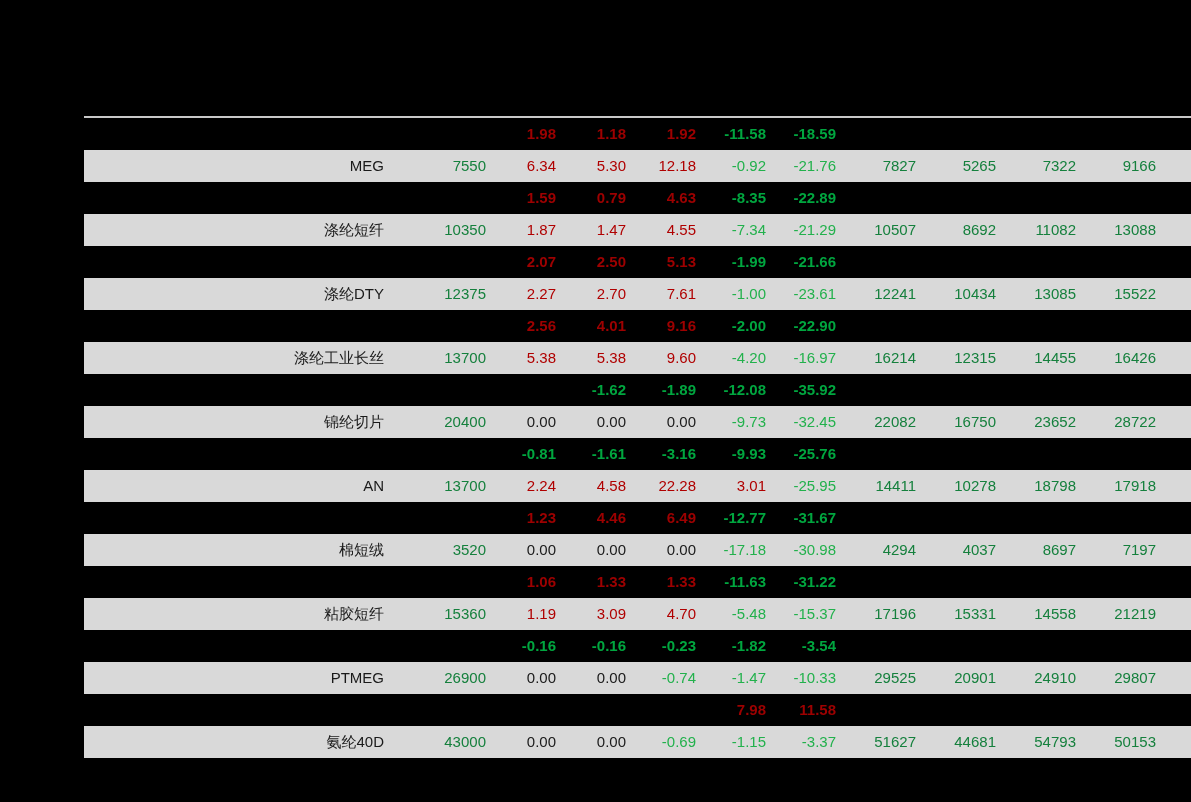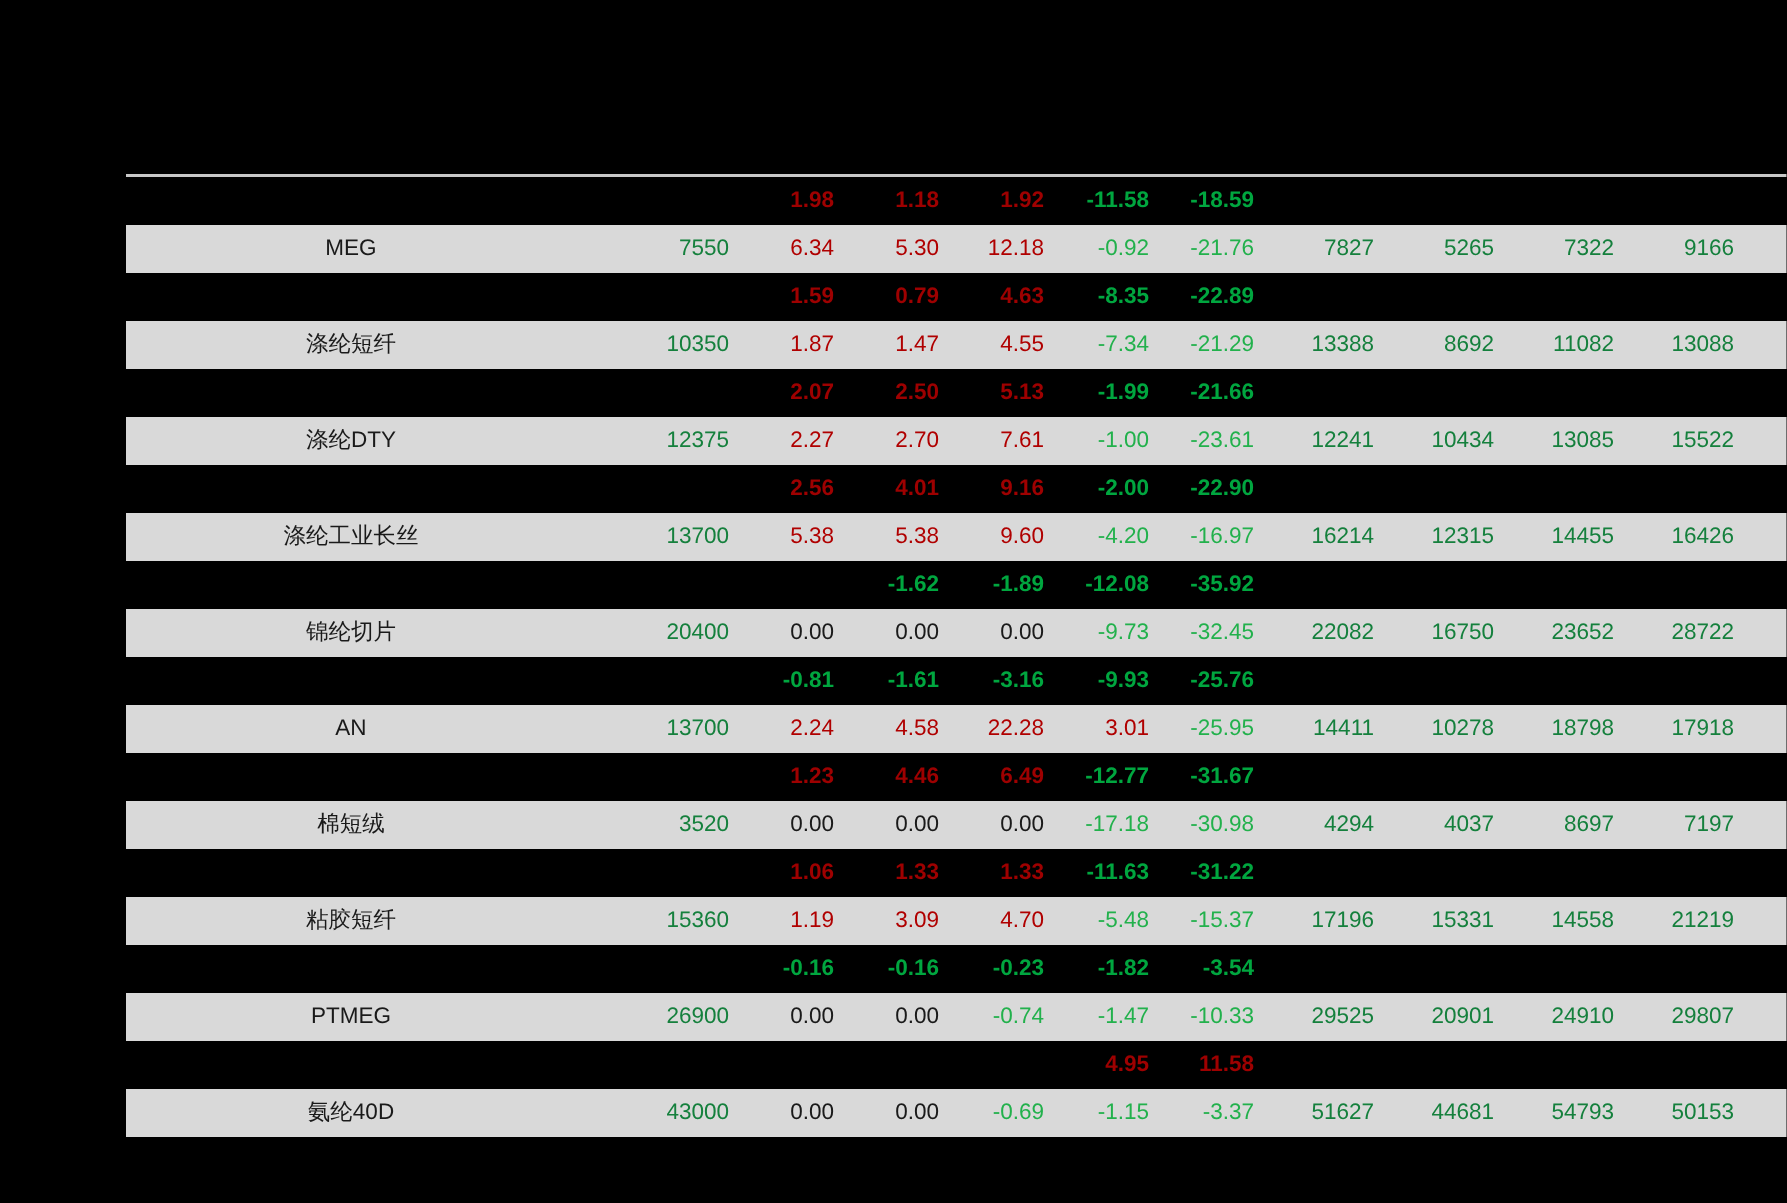--- a/index.html
+++ b/index.html
@@ -34,21 +34,21 @@
   tr.toprule td{
     height:2px;line-height:2px;padding:0;
     background:#c8c8c8;
   }
 
   
   tr.rowLight td{ background:#d9d9d9; color:#1a1a1a; }
   tr.rowDark  td{ background:#000000; }
 
   
-  td.name{ text-align:center; padding-left:4px; }
+  td.name{ text-align:right; padding-left:4px; }
   td.num { text-align:right; padding-right:14px; }
 
   
   
   tr.rowLight td.pos{ color:#b00000; }
   tr.rowLight td.neg{ color:#22b14c; }
   tr.rowLight td.zero{ color:#1a1a1a; }
   tr.rowLight td.plain{ color:#15803d; }
 
   
@@ -128,21 +128,21 @@
           <td class="num plain"></td>
         </tr>
         <tr class="rowLight">
           <td class="name">涤纶短纤</td>
           <td class="num plain">10350</td>
           <td class="num pos">1.87</td>
           <td class="num pos">1.47</td>
           <td class="num pos">4.55</td>
           <td class="num neg">-7.34</td>
           <td class="num neg">-21.29</td>
-          <td class="num plain">13388</td>
+          <td class="num plain">10507</td>
           <td class="num plain">8692</td>
           <td class="num plain">11082</td>
           <td class="num plain">13088</td>
           <td class="num plain">11114</td>
         </tr>
         <tr class="rowDark">
           <td class="name"></td>
           <td class="num plain"></td>
           <td class="num pos">2.07</td>
           <td class="num pos">2.50</td>
@@ -336,21 +336,21 @@
           <td class="num plain">24910</td>
           <td class="num plain">29807</td>
           <td class="num plain">27299</td>
         </tr>
         <tr class="rowDark">
           <td class="name"></td>
           <td class="num plain"></td>
           <td class="num plain"></td>
           <td class="num plain"></td>
           <td class="num plain"></td>
-          <td class="num pos">4.95</td>
+          <td class="num pos">7.98</td>
           <td class="num pos">11.58</td>
           <td class="num plain"></td>
           <td class="num plain"></td>
           <td class="num plain"></td>
           <td class="num plain"></td>
           <td class="num plain"></td>
         </tr>
         <tr class="rowLight">
           <td class="name">氨纶40D</td>
           <td class="num plain">43000</td>

